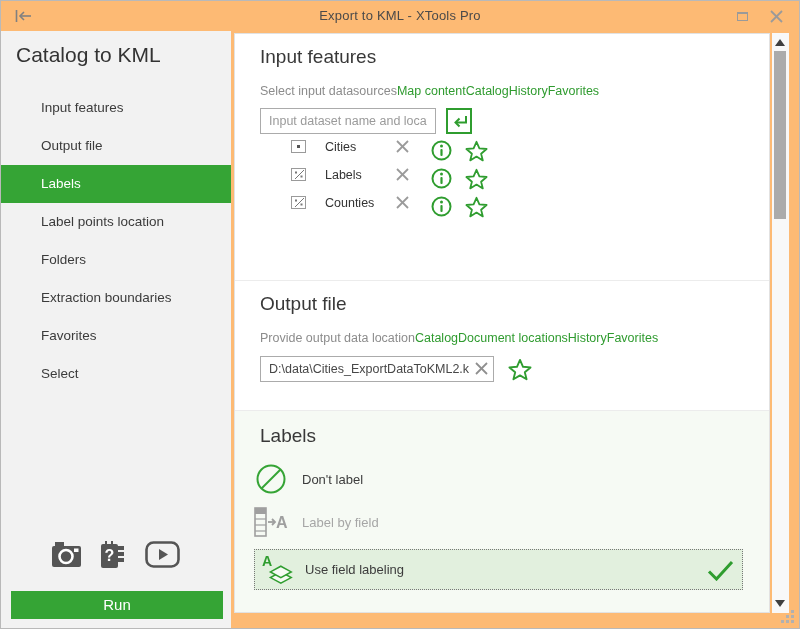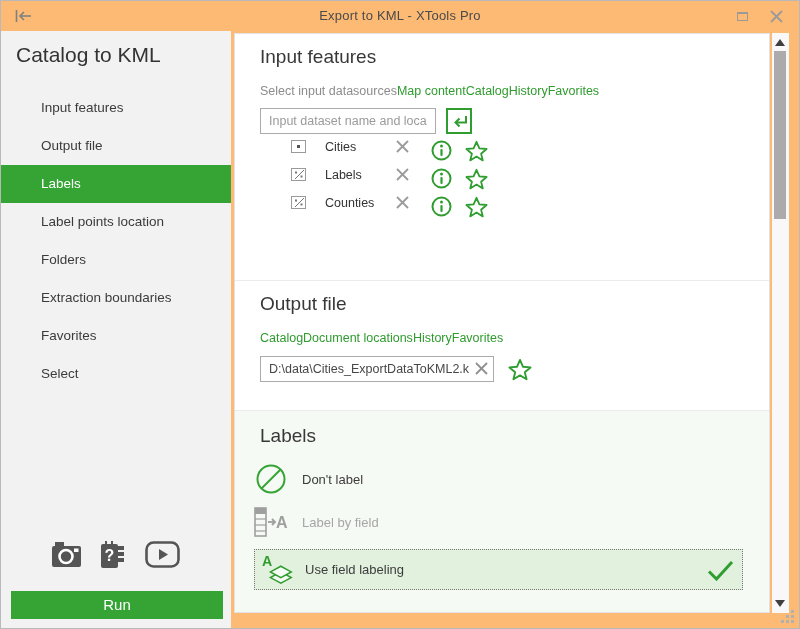--- a/index.html
+++ b/index.html
@@ -251,20 +251,21 @@
               </svg>
           </div>
         </div>
 
       </div>
     </div>
 
     <div class="section sec2">
       <div class="sec-heading" style="top:12px">Output file</div>
       <div class="hint-row" style="top:50px">
+        <span class="hint">Provide output data location</span>
         <span class="green-link">Catalog</span>
         <span class="green-link">Document locations</span>
         <span class="green-link">History</span>
         <span class="green-link">Favorites</span>
       </div>
       <div class="input-row" style="top:75px">
         <div class="input-wrap">
           <input class="txt" style="width: 234px; padding-right: 24px;" value="D:\data\Cities_ExportDataToKML2.kmz">
           <div class="in-x">
             <svg width="13" height="13" viewBox="0 0 13 13">

